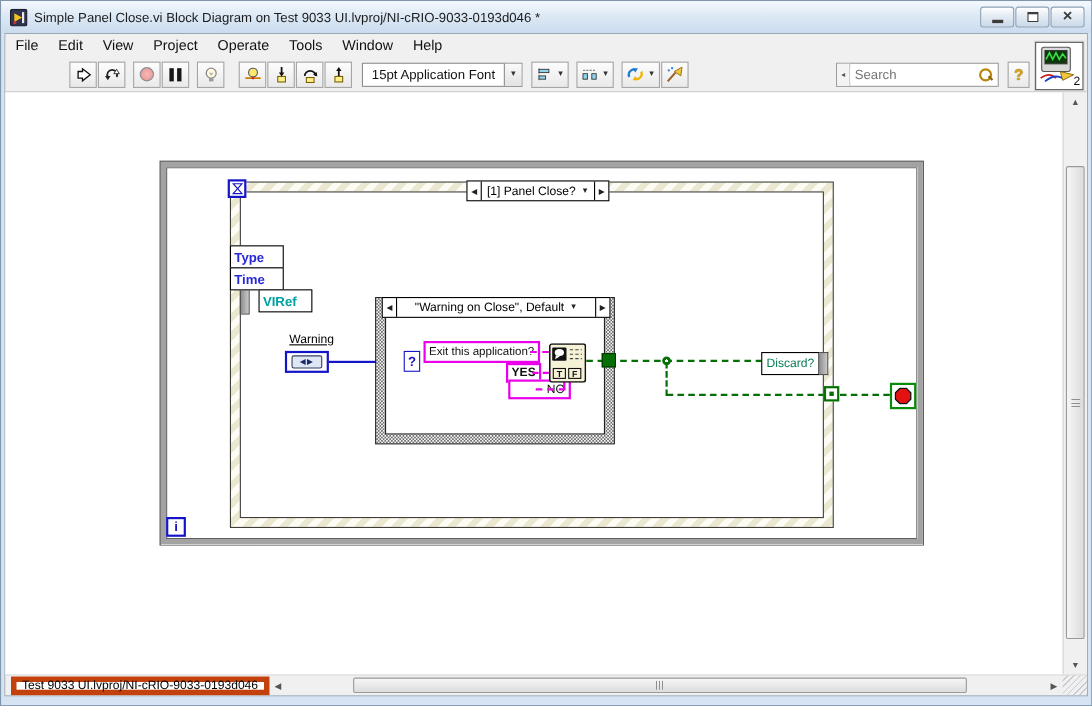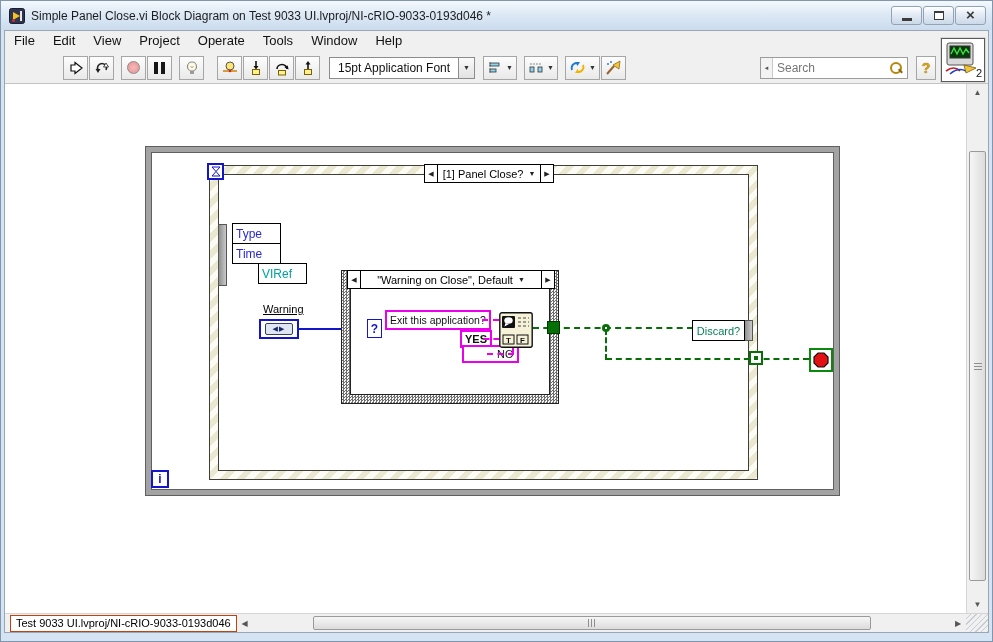--- a/index.html
+++ b/index.html
@@ -94,21 +94,21 @@
   .enum-inner { width:28px; height:12px; background:#dfe7f5; border:1px solid #33415f; border-radius:2px;
     display:flex; align-items:center; justify-content:center; font-size:7px; color:#1a2a6b; letter-spacing:1px; }
   
   .vscroll { width:22px; flex:none; background:#f0f0f0; border-left:1px solid #d5d5d5; position:relative; }
   .vs-btn { position:absolute; left:0; width:100%; height:17px; display:flex; align-items:center; justify-content:center; font-size:8px; color:#555; }
   .vs-thumb { position:absolute; left:2px; right:2px; border:1px solid #9a9a9a; border-radius:2px;
     background:linear-gradient(90deg,#f6f6f6,#dcdcdc); }
   .vs-thumb::after { content:""; position:absolute; left:50%; top:50%; width:8px; height:8px; transform:translate(-50%,-50%);
     background:repeating-linear-gradient(0deg,#8f8f8f 0 1px,transparent 1px 3px); }
   .bottomrow { height:19px; flex:none; background:#f0f0f0; border-top:1px solid #d5d5d5; display:flex; align-items:center; }
-  .context-box { margin-left:5px; height:17px; border:1px solid #c2410c; background:#fff; font-size:11px;
+  .context-box { margin-left:5px; height:17px; border:5px solid #c2410c; background:#fff; font-size:11px;
     display:flex; align-items:center; padding:0 5px; white-space:nowrap; }
   .hs-btn { width:16px; height:100%; display:flex; align-items:center; justify-content:center; font-size:8px; color:#555; flex:none; }
   .hs-track { flex:1; height:100%; position:relative; }
   .hs-thumb { position:absolute; top:2px; bottom:2px; border:1px solid #9a9a9a; border-radius:2px;
     background:linear-gradient(#f6f6f6,#dcdcdc); }
   .hs-thumb::after { content:""; position:absolute; left:50%; top:50%; width:8px; height:8px; transform:translate(-50%,-50%);
     background:repeating-linear-gradient(90deg,#8f8f8f 0 1px,transparent 1px 3px); }
   .corner { width:22px; height:100%; flex:none; background:repeating-linear-gradient(135deg,transparent 0 3px,#b5bdc6 3px 4px); opacity:.7; }
 </style>
 </head>
@@ -307,21 +307,21 @@
           <span class="sel-text">
                 <span>[1] Panel Close?</span>
                 <span class="sel-caret">▼</span>
               </span>
           <span class="sel-nav r">
                 <span>▶</span>
               </span>
         </div>
 
         <div class="abs evt-bar" style="left:213px; top:140px; width:9px; height:62px;"></div>
-        <div class="abs" style="left:227px; top:140px;">
+        <div class="abs" style="left:204px; top:140px;font-weight:bold;">
           <div class="evt-field c-blue">Type</div>
           <div class="evt-field c-blue">Time</div>
           <div class="evt-field c-teal">VIRef</div>
         </div>
 
         <div class="abs label-plain" style="left:258px; top:219px;text-decoration:underline;">Warning</div>
         <div class="abs term-box" style="left:254px; top:235px; width:40px; height:20px;">
           <span class="enum-inner">◀▶</span>
         </div>
         <div class="abs wire-blue-h" style="left:294px; top:244px; width:68px;"></div>

